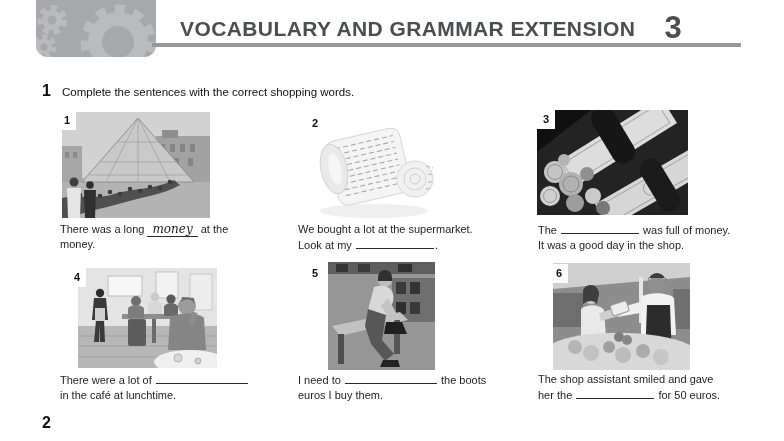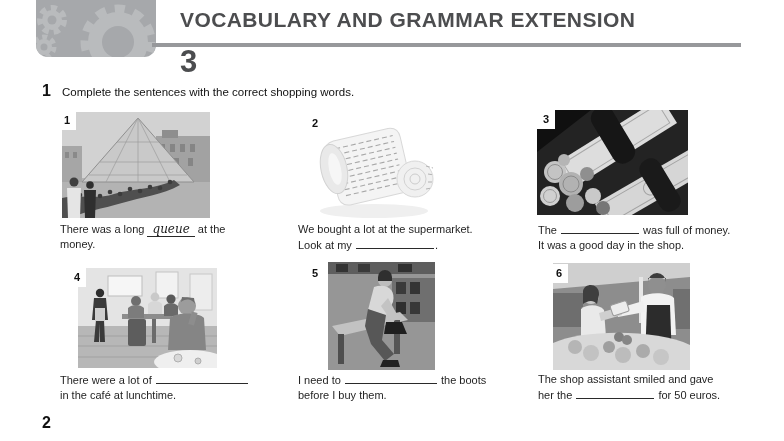--- a/index.html
+++ b/index.html
@@ -4,21 +4,21 @@
 <style>
   html,body{margin:0;padding:0;background:#fff;}
   .page{position:relative;width:784px;height:441px;background:#ffffff;
         font-family:"Liberation Sans",sans-serif;overflow:hidden;color:#1f1f1f;}
 
   
   .badge{position:absolute;left:36px;top:0;width:120px;height:57px;background:#a6a8ab;
          border-radius:0 0 12px 12px;overflow:hidden;}
   .rule{position:absolute;left:152px;top:43px;width:589px;height:4px;background:#97989b;}
   .title-row{position:absolute;left:180px;top:8px;width:566px;display:flex;
-             align-items:baseline;gap:10px;flex-direction:column;}
+             align-items:baseline;gap:29px;}
   .page-title{font-size:21px;font-weight:bold;color:#4c4d4f;letter-spacing:.4px;white-space:nowrap;}
   .unit-number{font-size:31px;font-weight:bold;color:#4c4d4f;position:relative;top:2px;}
 
   
   .ex-num{position:absolute;font-size:16px;font-weight:bold;color:#111;}
   .ex-instruction{position:absolute;font-size:11.5px;font-weight:normal;color:#111;}
   .ex1-num{left:42px;top:82px;} .ex1-text{left:62px;top:86px;}
   .ex2-num{left:42px;top:414px;} .ex2-text{left:62px;top:418px;}
 
   
@@ -99,21 +99,21 @@
       <circle cx="98" cy="76" r="2.3" fill="#3c3c3c"></circle>
         <circle cx="108" cy="70" r="2.3" fill="#3c3c3c"></circle>
       <circle cx="12" cy="70" r="4.5" fill="#3f3f3f"></circle>
       <path d="M5 76 L19 76 L18 106 L6 106 Z" fill="#e5e5e5"></path>
       <circle cx="28" cy="73" r="3.8" fill="#2f2f2f"></circle>
       <path d="M22 78 L34 78 L33 106 L23 106 Z" fill="#2f2f2f"></path>
     </svg>
     <span class="numbox">1</span>
     <div class="caption">
       <span>There was a long</span>
-      <span class="hand">queue</span>
+      <span class="hand">money</span>
       <span>at the</span><br>
       <span>money.</span>
     </div>
   </div>
 
   <div class="cell c2">
     <svg class="photo" width="155" height="110" viewBox="0 0 155 110">
       <ellipse cx="74" cy="97" rx="54" ry="7" fill="#efefef"></ellipse>
       <g transform="rotate(-13 72 52)">
         <path d="M32 26 Q30 20 40 19 L96 19 Q106 20 106 30 L106 74 Q106 84 96 85 L42 85 Q32 84 32 74 Z" fill="#f4f4f4" stroke="#d8d8d8"></path>
@@ -243,21 +243,21 @@
       <path d="M60 36 L71 56 L64 60 L53 44 Z" fill="#c3c3c3"></path>
       <path d="M40 47 L58 53 L54 78 L66 92 L57 99 L43 82 L37 64 Z" fill="#575757"></path>
       <path d="M58 60 L74 60 L79 72 L56 72 Z" fill="#1f1f1f"></path>
       <path d="M55 98 L70 98 L72 105 L52 105 Z" fill="#222222"></path>
     </svg>
     <span class="numbox">5</span>
     <div class="caption">
       <span>I need to</span>
       <span class="blank wide"></span>
       <span>the boots</span><br>
-      <span>before I buy them.</span>
+      <span>euros I buy them.</span>
     </div>
   </div>
 
   <div class="cell c6">
     <svg class="photo" width="137" height="107" viewBox="0 0 137 107">
       <rect width="137" height="107" fill="#8d8d8d"></rect>
       <path d="M0 0 H137 V14 L0 26 Z" fill="#cfcfcf"></path>
       <rect x="0" y="30" width="30" height="34" fill="#6e6e6e"></rect>
       <rect x="120" y="26" width="17" height="40" fill="#707070"></rect>
       <rect x="86" y="14" width="4" height="46" fill="#e6e6e6"></rect>

